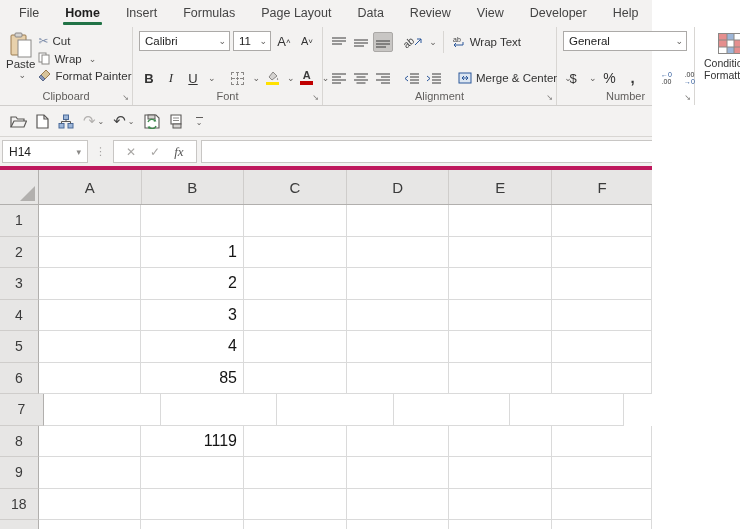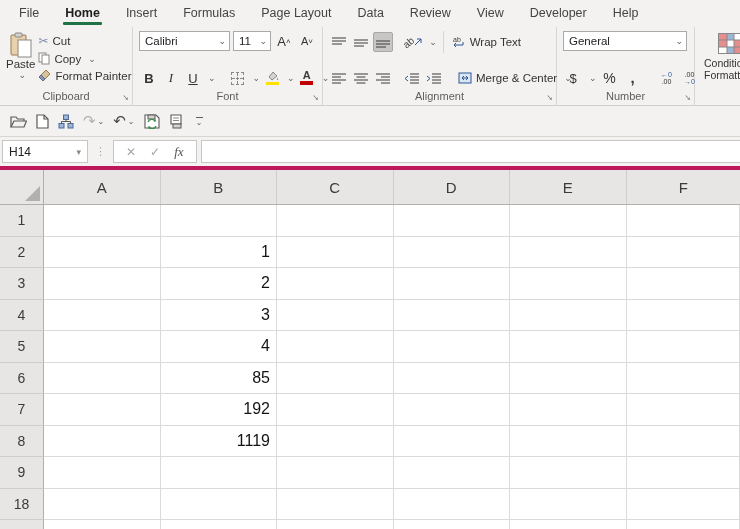--- a/index.html
+++ b/index.html
@@ -1,18 +1,18 @@
 <!DOCTYPE html>
 <html><head>
 <meta charset="utf-8">
 <style>
   * { box-sizing: border-box; margin: 0; padding: 0; }
   html,body { width:740px; height:529px; overflow:hidden; }
   body { font-family:"Liberation Sans", sans-serif; background:#fff; color:#333; }
-  .app { position:relative; width:740px; height:529px; background:#f3f2f1; }
+  .app { position:relative; width:652px; height:529px; background:#f3f2f1; }
 
   
   .tabbar { height:27px; display:flex; align-items:stretch; padding-left:6px; background:#f3f2f1; }
   .tab { position:relative; padding:6px 13px 5px; font-size:12.5px; color:#444; cursor:default; }
   .tab.active { color:#1e1e1e; font-weight:700; }
   .tab.active::after { content:""; position:absolute; left:11px; right:11px; bottom:2px; height:3px; background:#217346; border-radius:1px; }
 
   
   .ribbon { height:79px; display:flex; background:#f3f2f1; border-bottom:1px solid #d0cecc; }
   .rgroup { position:relative; border-right:1px solid #d8d6d3; display:flex; flex-direction:column; }
@@ -134,21 +134,21 @@
             <span style="color:#7a8aa8;font-size:12px">✂</span>
             <span>Cut</span>
           </div>
           <div class="rbtn">
             <span>
               <svg width="12" height="13" viewBox="0 0 12 13">
                   <rect x="1" y="1" width="7" height="9" fill="#fff" stroke="#8a8886"></rect>
                   <rect x="4" y="3" width="7" height="9" fill="#fff" stroke="#8a8886"></rect>
                 </svg>
             </span>
-            <span>Copy</span>
+            <span>Wrap</span>
             <span class="chev">⌄</span>
           </div>
           <div class="rbtn">
             <span>
               <svg width="13" height="13" viewBox="0 0 13 13">
                   <path d="M1 8 L8 1 L12 5 L5 12 Z" fill="#d8c49a" stroke="#9a7b4f"></path>
                   <path d="M1 8 L3 6 L7 10 L5 12 Z" fill="#8a98b8" stroke="#5a6a8a"></path>
                 </svg>
             </span>
             <span>Format Painter</span>
@@ -509,21 +509,20 @@
           <div class="cell"></div>
           <div class="cell">85</div>
           <div class="cell"></div>
           <div class="cell"></div>
           <div class="cell"></div>
           <div class="cell last"></div>
         </div>
         <div class="row">
           <div class="rowhdr">7</div>
           <div class="cell"></div>
-          <div class="cell">192</div>
           <div class="cell"></div>
           <div class="cell"></div>
           <div class="cell"></div>
           <div class="cell last"></div>
         </div>
         <div class="row">
           <div class="rowhdr">8</div>
           <div class="cell"></div>
           <div class="cell">1119</div>
           <div class="cell"></div>

